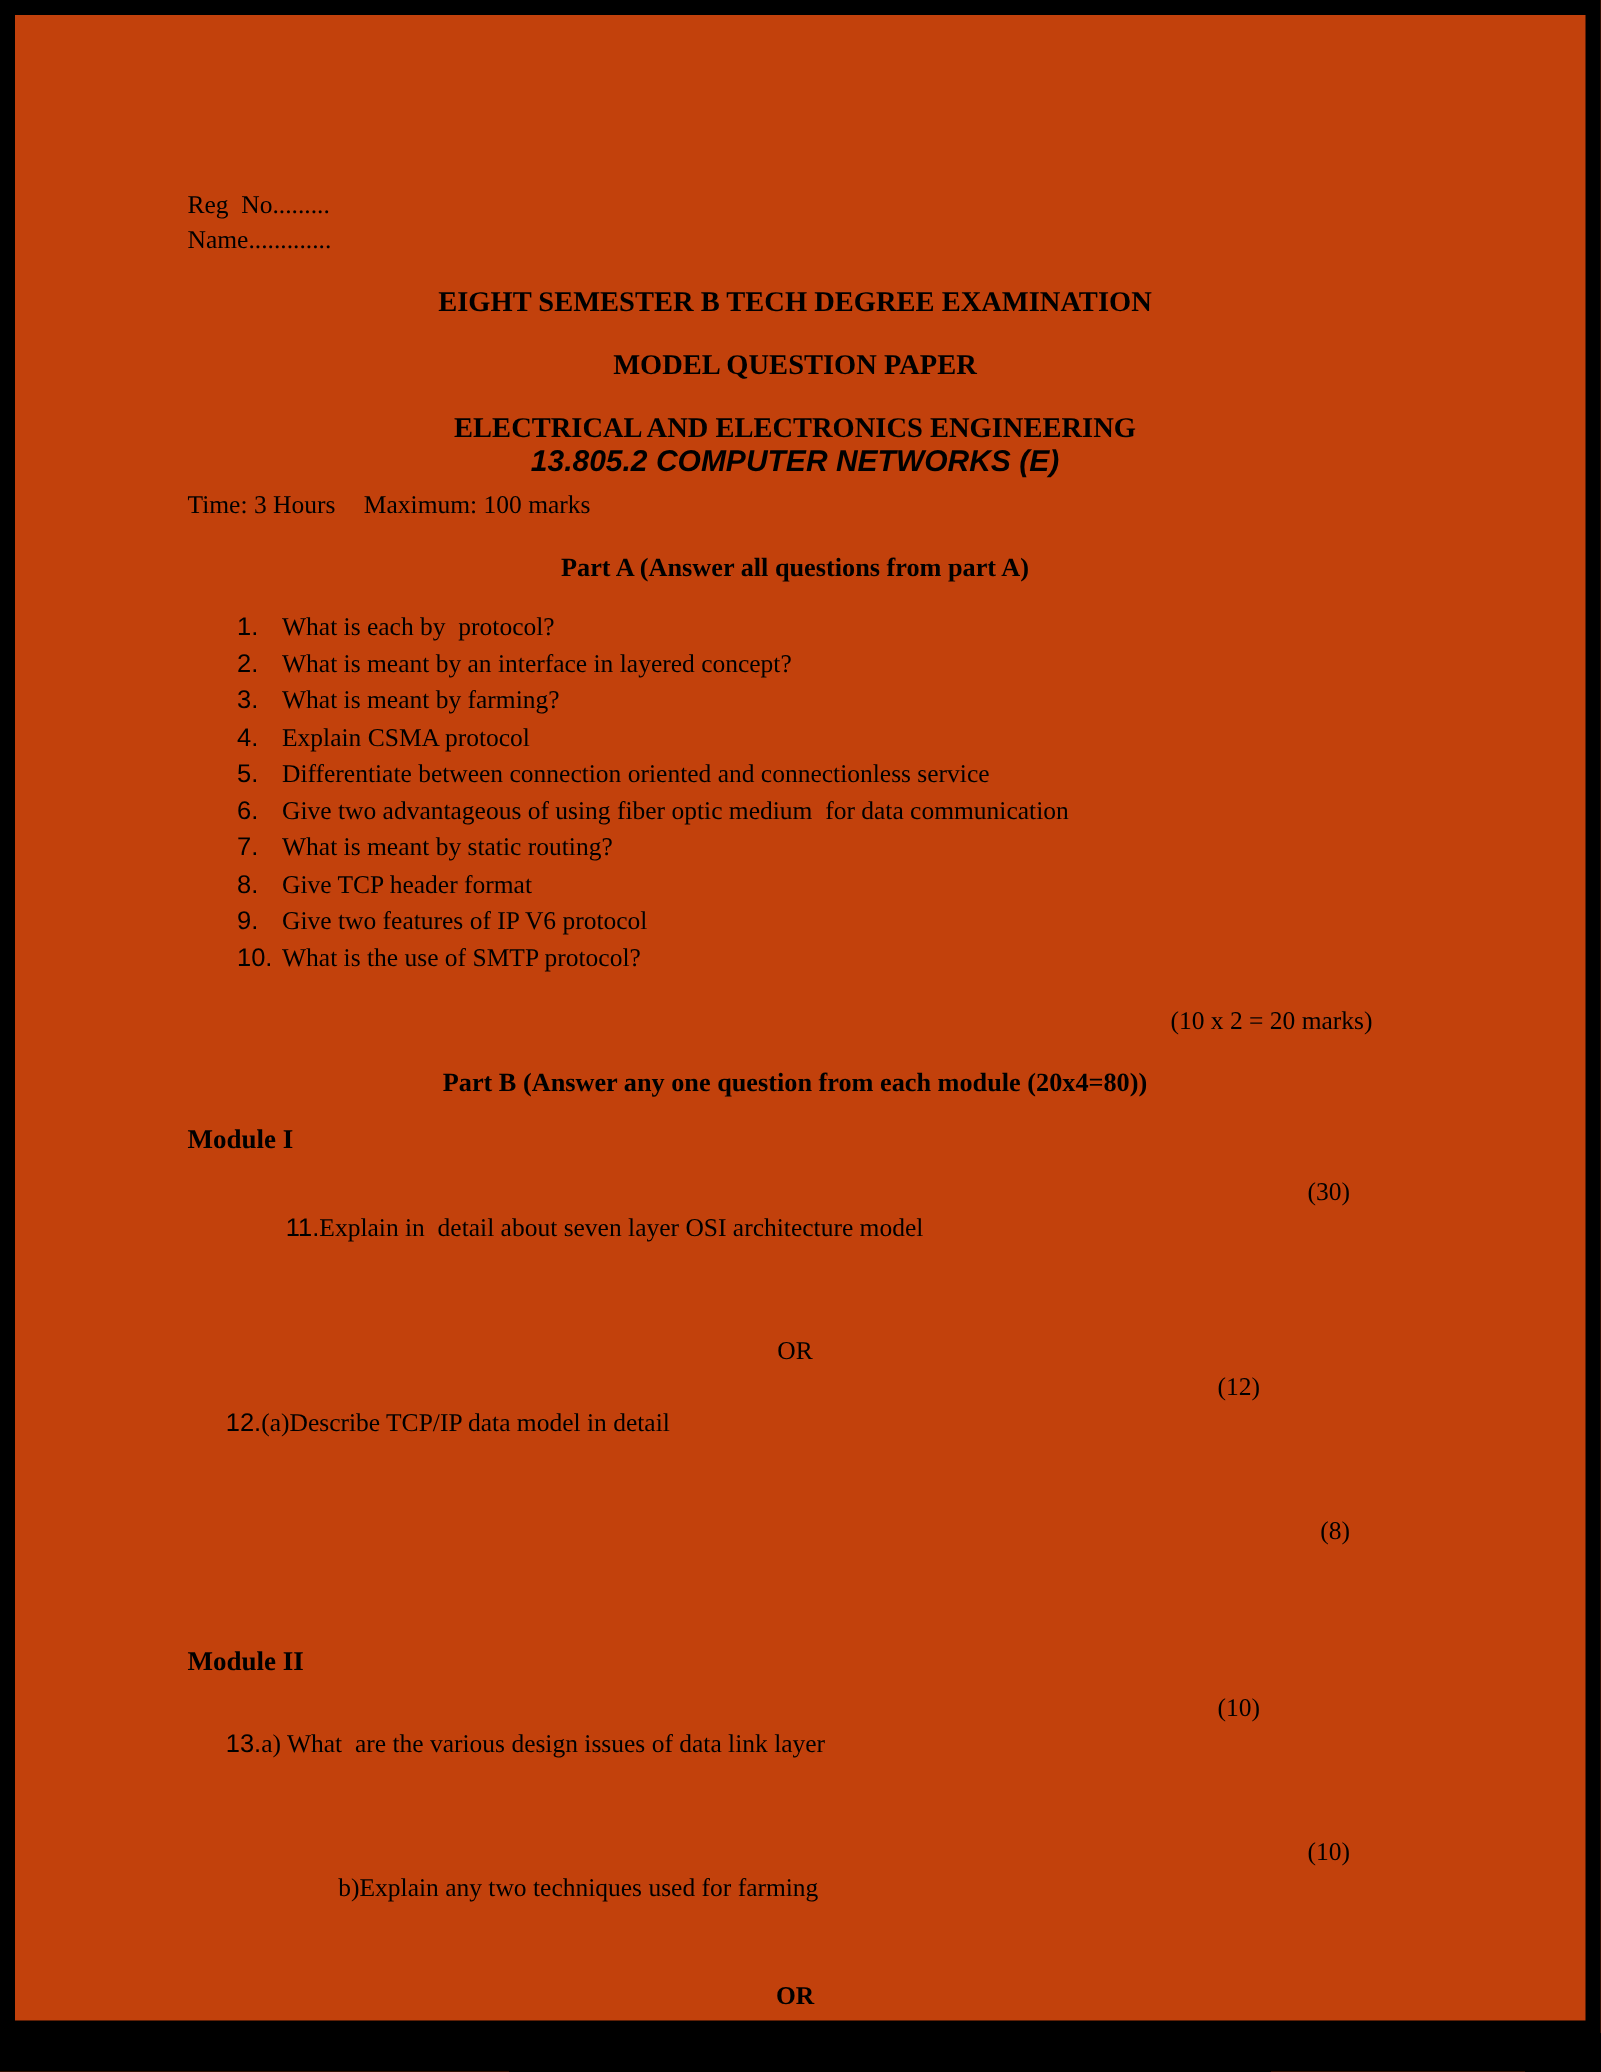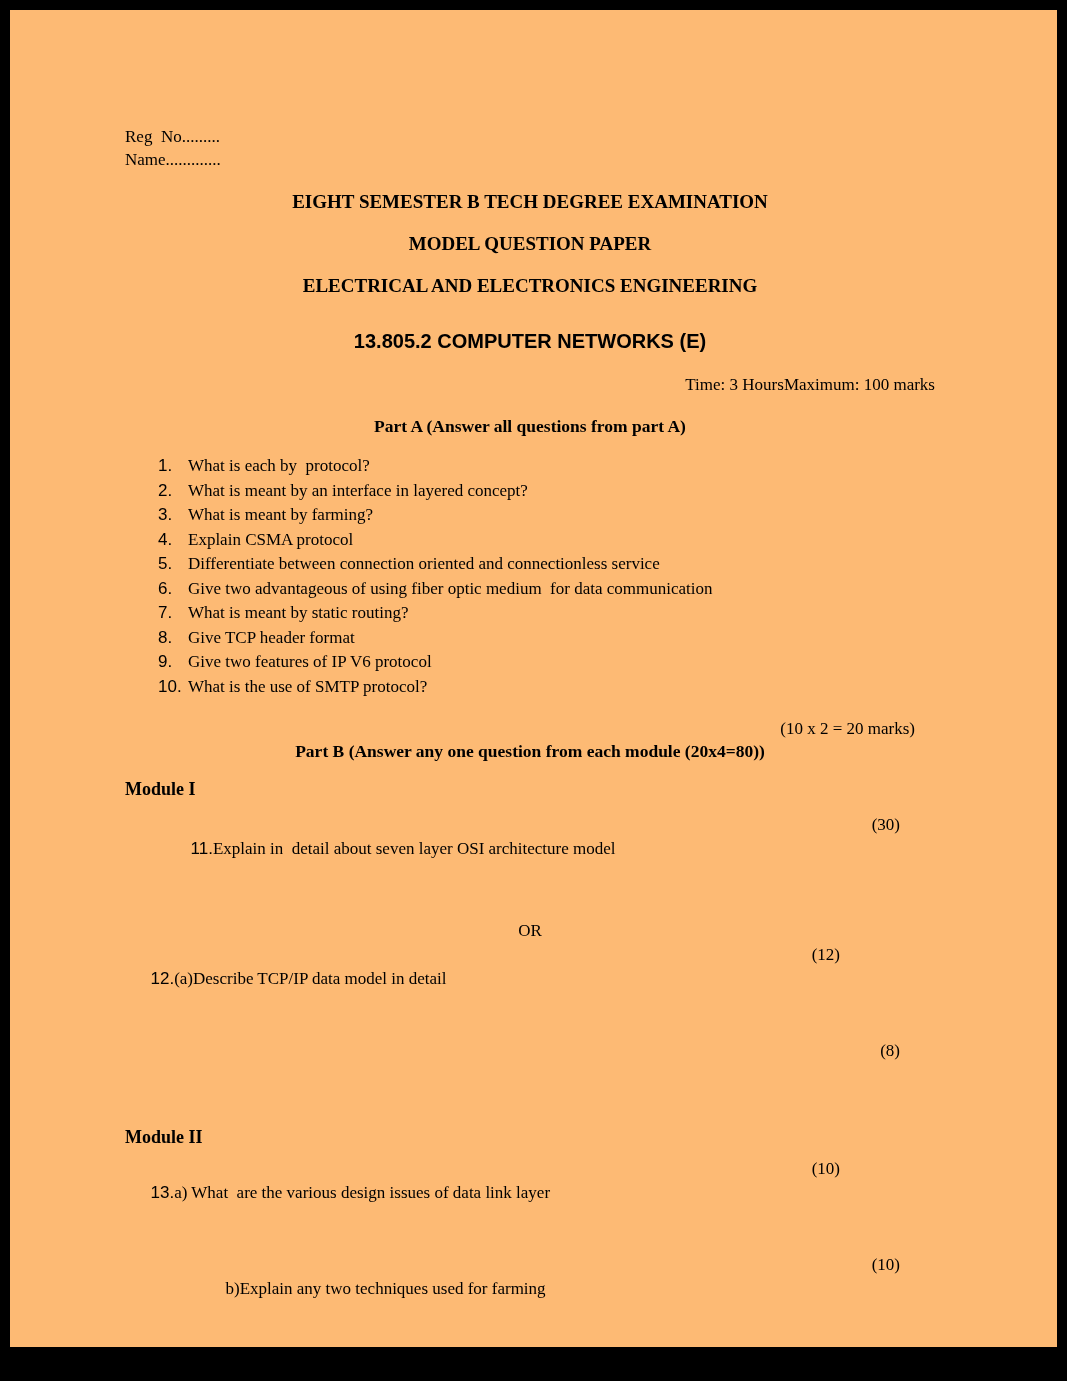--- a/index.html
+++ b/index.html
@@ -10,47 +10,49 @@
     position: relative;
     font-family: "Liberation Serif", serif;
     color: #000;
   }
   .page {
     position: absolute;
     left: 10px;
     top: 10px;
     width: 1047px;
     height: 1337px;
-    background: #fdba74;
+    background: #c2410c;
   }
   .content {
     padding: 115px 122px 0 115px;
     font-size: 17px;
   }
   .regline {
     line-height: 23px;
     white-space: pre-wrap;
   }
   .heading {
     text-align: center;
     font-weight: 700;
     font-size: 19px;
     margin-top: 19px;
     line-height: 23px;
   }
   .heading-sans {
     font-family: "Liberation Sans", sans-serif;
     font-size: 20px;
-    margin-top: 33px;
+    margin-top: 0;
+    font-style: italic;
   }
   .meta-row {
     display: flex;
-    justify-content: flex-end;
-    margin-top: 20px;
-    line-height: 23px;
+    justify-content: flex-start;
+    margin-top: 5px;
+    line-height: 23px;
+    gap: 19px;
   }
   .part-title {
     text-align: center;
     font-weight: 700;
     font-size: 17.5px;
     margin-top: 19px;
     line-height: 23px;
   }
   .q-wrap { margin-left: 33px; margin-top: 16px; }
   .q { display: flex; line-height: 24.5px; }
@@ -59,21 +61,21 @@
     flex: 0 0 30px;
     font-family: "Liberation Sans", sans-serif;
   }
   .q .qtext { white-space: pre-wrap; }
   .marks-note {
     text-align: right;
     padding-right: 20px;
     margin-top: 18px;
     line-height: 23px;
   }
-  .partb-title { margin-top: 0; }
+  .partb-title { margin-top: 18px; }
   .module-title {
     text-align: left;
     font-weight: 700;
     font-size: 18px;
     margin-top: 14px;
     line-height: 24px;
   }
   .bline {
     position: relative;
     line-height: 24px;

